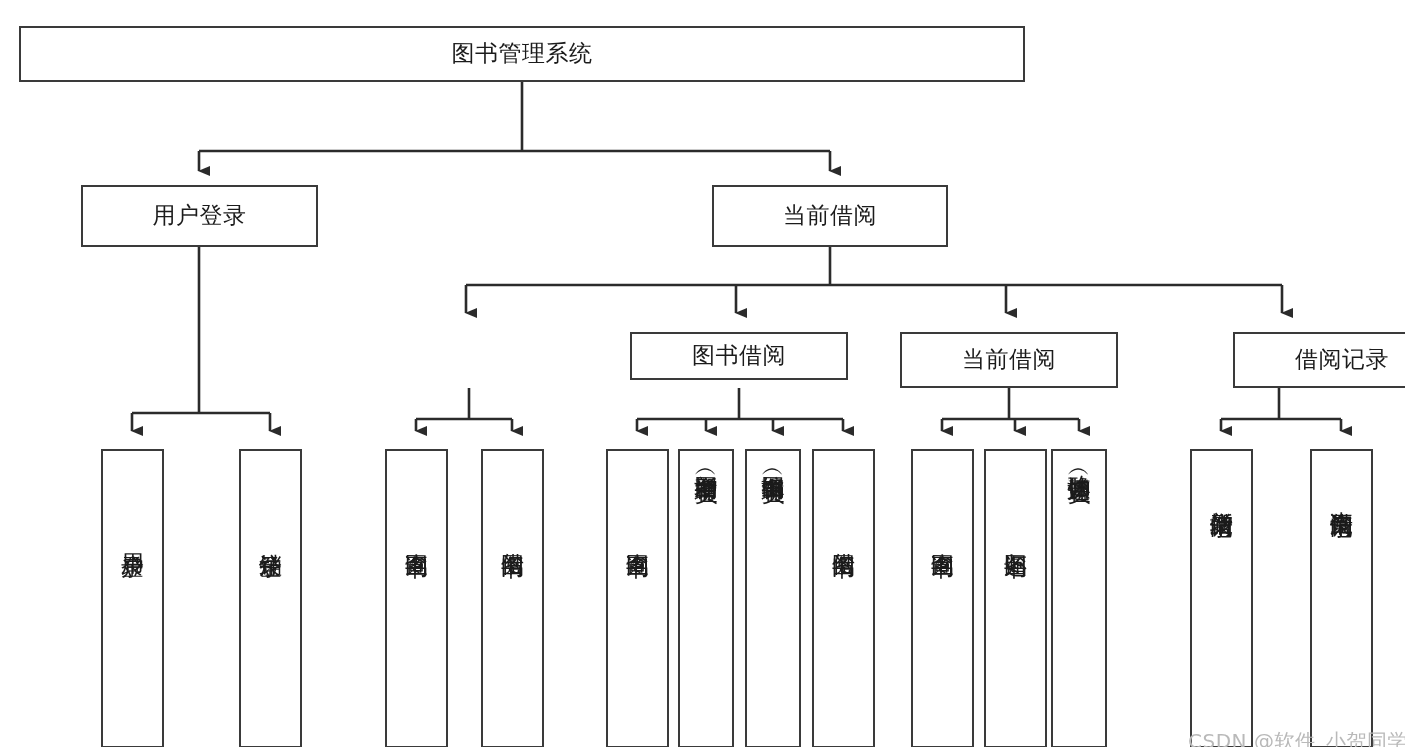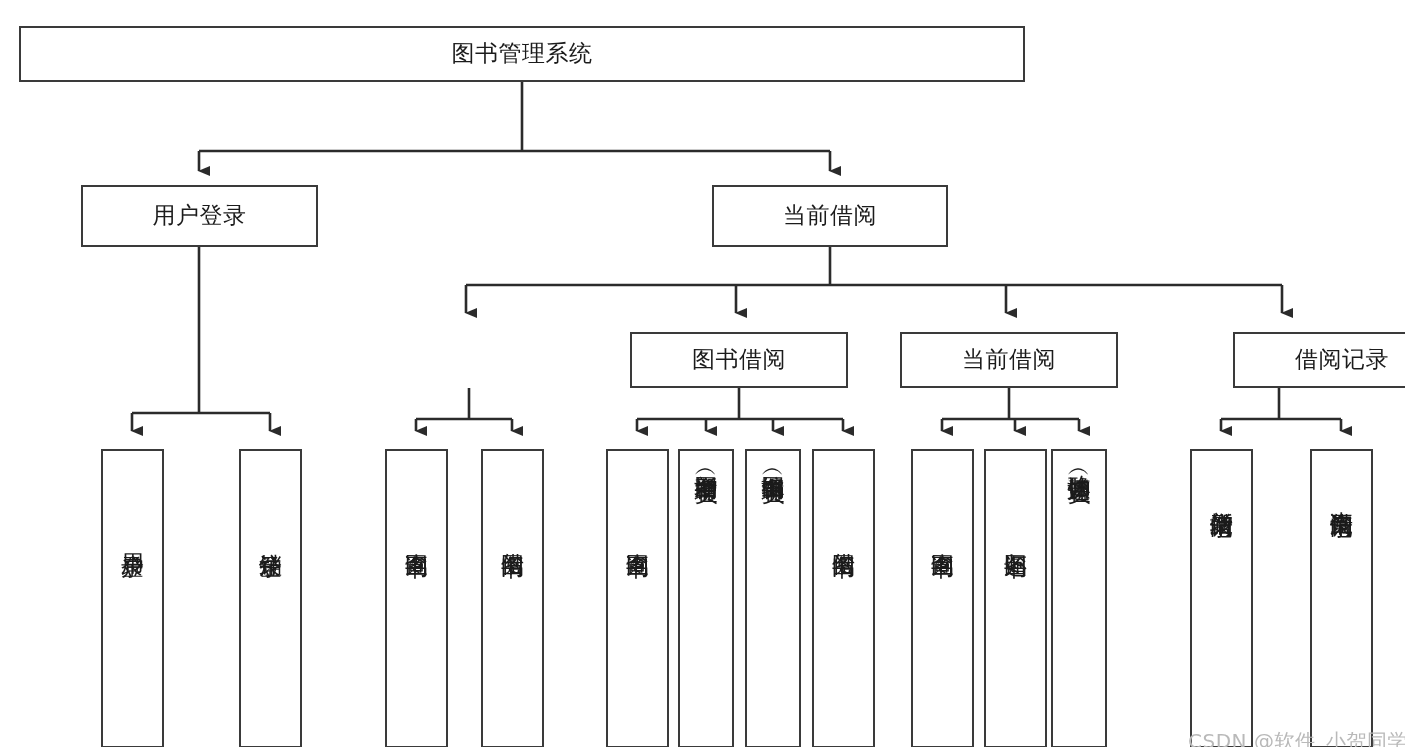--- a/index.html
+++ b/index.html
@@ -132,21 +132,21 @@
     <span class="node-label">图书管理系统</span>
   </div>
 
   <div class="node horiz" style="left:81px; top:170px; width:237px; height:62px;">
     <span class="node-label">用户登录</span>
   </div>
   <div class="node horiz" style="left:712px; top:170px; width:236px; height:62px;">
     <span class="node-label">当前借阅</span>
   </div>
 
-  <div class="node horiz" style="left:630px; top:317px; width:218px; height:56px;">
+  <div class="node horiz" style="left:630px; top:317px; width:218px; height:48px;">
     <span class="node-label">图书借阅</span>
   </div>
   <div class="node horiz" style="left:900px; top:317px; width:218px; height:56px;text-align:center;">
     <span class="node-label">当前借阅</span>
   </div>
   <div class="node horiz" style="left:1233px; top:317px; width:218px; height:56px;">
     <span class="node-label">借阅记录</span>
   </div>
 
   <div class="node vert mid" style="left:101px; top:434px; width:63px; height:299px;">

